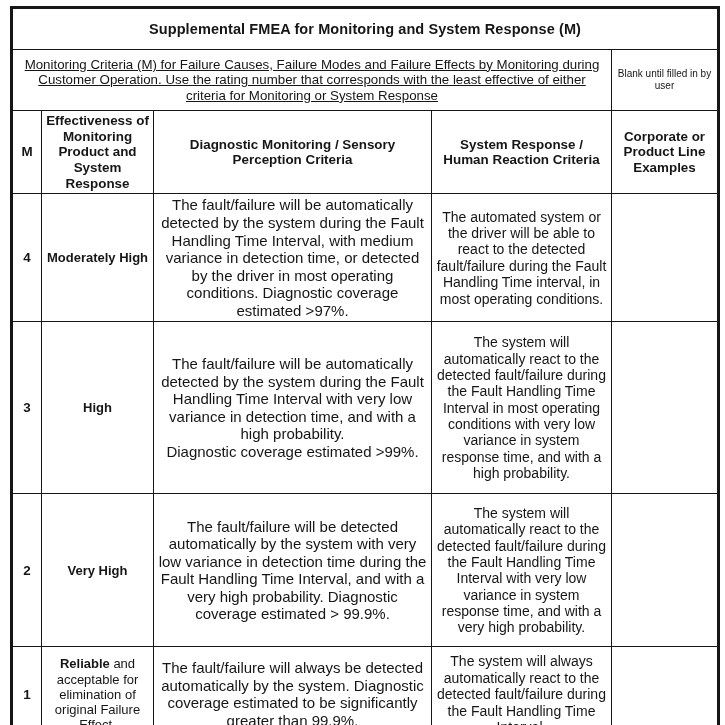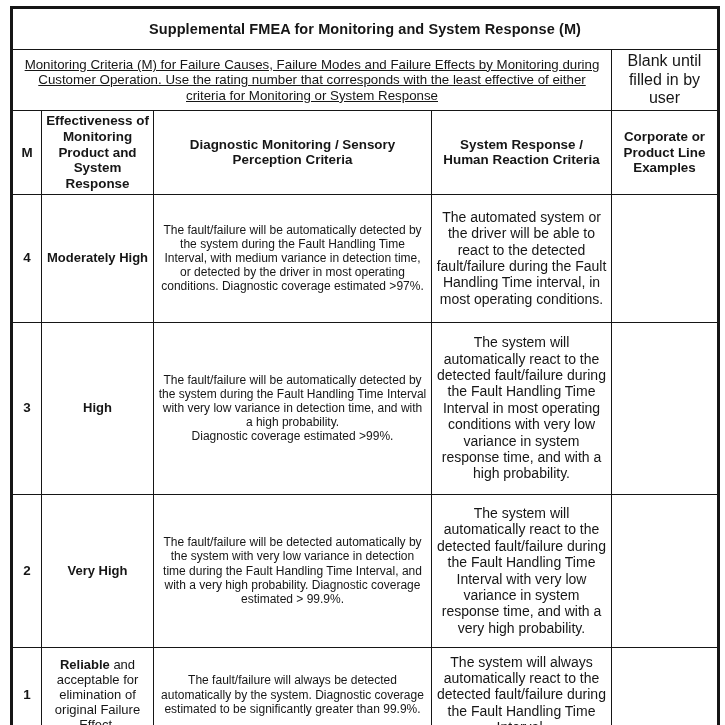--- a/index.html
+++ b/index.html
@@ -59,21 +59,21 @@
 
   
   .subhdr-cell {
     font-size: 13.3px;
     height: 56px;
     padding: 3px 8px;
     line-height: 1.28;
     text-decoration: underline;
   }
   .subhdr-blank {
-    font-size: 16px;
+    font-size: 10px;
     line-height: 1.28;
     padding: 3px 5px;
   }
 
   
   .colhdr {
     font-weight: bold;
     font-size: 13.4px;
     height: 80px;
     line-height: 1.21;
@@ -86,21 +86,21 @@
     font-size: 13.4px;
   }
   .eff {
     font-weight: bold;
     font-size: 13px;
     line-height: 1.2;
     padding: 2px 3px;
   }
   .eff .reg { font-weight: normal; }
   .body-text {
-    font-size: 12px;
+    font-size: 15px;
     line-height: 1.21;
     padding: 2px 7px;
   }
   .sys-text {
     font-size: 14px;
     line-height: 1.21;
     padding: 2px 5px;
   }
   .ex-cell { }
 

